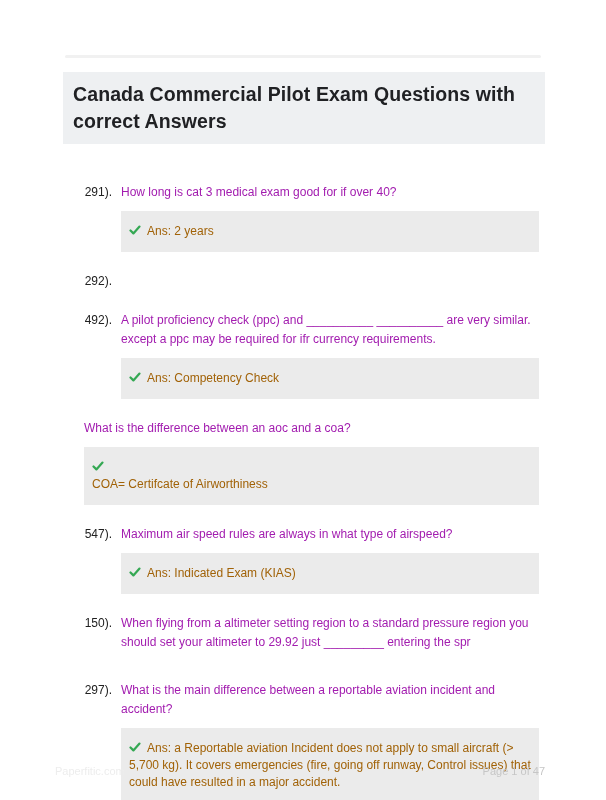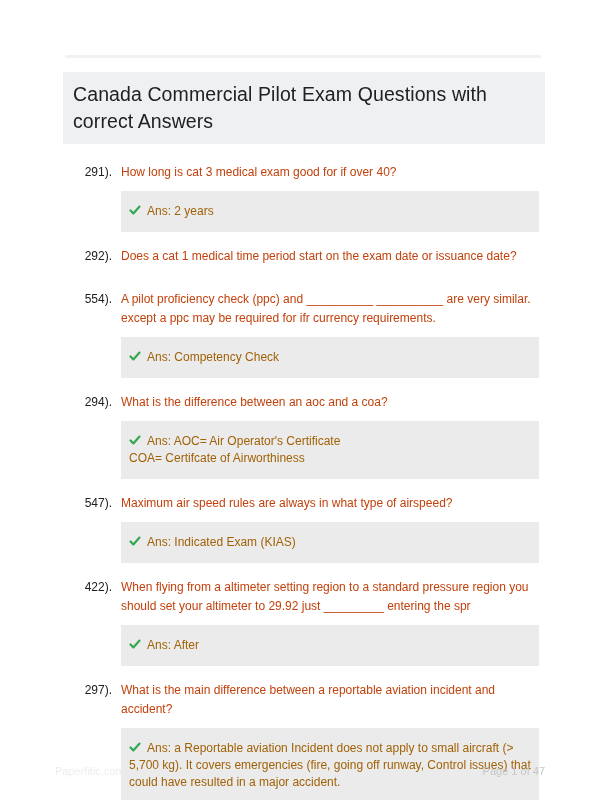--- a/index.html
+++ b/index.html
@@ -8,34 +8,34 @@
     font-family:"Liberation Sans","DejaVu Sans",sans-serif;color:#212121;
   }
   .top-rule{
     position:absolute;left:65px;top:55px;width:476px;height:3px;
     background:var(--rule_gray,#f1f1f1);border-radius:2px;
   }
   .title-block{
     position:absolute;left:63px;top:72px;width:482px;box-sizing:border-box;
     background:var(--title_bg,#eef0f2);
     padding:9px 10px;
-    font-size:19.5px;font-weight:400;line-height:27px;letter-spacing:0.1px;
+    font-size:19.5px;font-weight:700;line-height:27px;letter-spacing:0.1px;
     color:var(--title_text,#202124);
   }
   .questions{
     position:absolute;left:84px;top:163px;width:455px;
   }
-  .q-item{display:flex;margin-bottom:15px;}
+  .q-item{display:flex;margin-bottom:15px;margin-top:20px;}
   .q-num{
     flex:none;width:28px;margin-right:9px;text-align:right;
     font-size:12px;line-height:19px;color:#212121;
   }
   .q-body{flex:1;min-width:0;}
   .q-text{
-    font-size:12px;line-height:19px;color:#c2410c;margin-bottom:9px;
+    font-size:12px;line-height:19px;color:#a21caf;margin-bottom:9px;
   }
   .q-text:empty{display:none;}
   .answer-box{
     background:var(--answer_bg,#ebebeb);
     padding:12px 8px;
     font-size:12px;line-height:17px;color:#a16207;
   }
   .check{
     display:inline-block;width:12px;height:12px;margin-right:6px;
     color:var(--check_green,#34a853);vertical-align:-1px;
@@ -70,72 +70,65 @@
         <span class="check"><svg viewBox="0 0 12 12">
               <path d="M1.5 6.5 L4.4 9.4 L10.5 2.6" fill="none" stroke="currentColor" stroke-width="2.2" stroke-linecap="round" stroke-linejoin="round"></path>
             </svg></span><span>Ans: 2 years</span>
       </div>
     </div>
   </div>
 
   <div class="q-item">
     <div class="q-num">292).</div>
     <div class="q-body">
-      <div class="q-text">Does a cat 1 medical time period start on the exam date or issuance date?</div>
     </div>
   </div>
 
   <div class="q-item">
-    <div class="q-num">554).</div>
+    <div class="q-num">492).</div>
     <div class="q-body">
       <div class="q-text">A pilot proficiency check (ppc) and __________ __________ are very similar. except a ppc may be required for ifr currency requirements.</div>
       <div class="answer-box">
         <span class="check"><svg viewBox="0 0 12 12">
               <path d="M1.5 6.5 L4.4 9.4 L10.5 2.6" fill="none" stroke="currentColor" stroke-width="2.2" stroke-linecap="round" stroke-linejoin="round"></path>
             </svg></span><span>Ans: Competency Check</span>
       </div>
     </div>
   </div>
 
   <div class="q-item">
-    <div class="q-num">294).</div>
     <div class="q-body">
       <div class="q-text">What is the difference between an aoc and a coa?</div>
       <div class="answer-box">
         <div class="answer-line">
           <span class="check"><svg viewBox="0 0 12 12">
                 <path d="M1.5 6.5 L4.4 9.4 L10.5 2.6" fill="none" stroke="currentColor" stroke-width="2.2" stroke-linecap="round" stroke-linejoin="round"></path>
-              </svg></span><span>Ans: AOC= Air Operator's Certificate</span>
+              </svg></span>
         </div>
         <div class="answer-cont">COA= Certifcate of Airworthiness</div>
       </div>
     </div>
   </div>
 
   <div class="q-item">
     <div class="q-num">547).</div>
     <div class="q-body">
       <div class="q-text">Maximum air speed rules are always in what type of airspeed?</div>
       <div class="answer-box">
         <span class="check"><svg viewBox="0 0 12 12">
               <path d="M1.5 6.5 L4.4 9.4 L10.5 2.6" fill="none" stroke="currentColor" stroke-width="2.2" stroke-linecap="round" stroke-linejoin="round"></path>
             </svg></span><span>Ans: Indicated Exam (KIAS)</span>
       </div>
     </div>
   </div>
 
   <div class="q-item">
-    <div class="q-num">422).</div>
+    <div class="q-num">150).</div>
     <div class="q-body">
       <div class="q-text">When flying from a altimeter setting region to a standard pressure region you should set your altimeter to 29.92 just _________ entering the spr</div>
-      <div class="answer-box">
-        <span class="check"><svg viewBox="0 0 12 12">
-              <path d="M1.5 6.5 L4.4 9.4 L10.5 2.6" fill="none" stroke="currentColor" stroke-width="2.2" stroke-linecap="round" stroke-linejoin="round"></path>
-            </svg></span><span>Ans: After</span>
-      </div>
     </div>
   </div>
 
   <div class="q-item">
     <div class="q-num">297).</div>
     <div class="q-body">
       <div class="q-text">What is the main difference between a reportable aviation incident and accident?</div>
       <div class="answer-box">
         <span class="check"><svg viewBox="0 0 12 12">
               <path d="M1.5 6.5 L4.4 9.4 L10.5 2.6" fill="none" stroke="currentColor" stroke-width="2.2" stroke-linecap="round" stroke-linejoin="round"></path>

